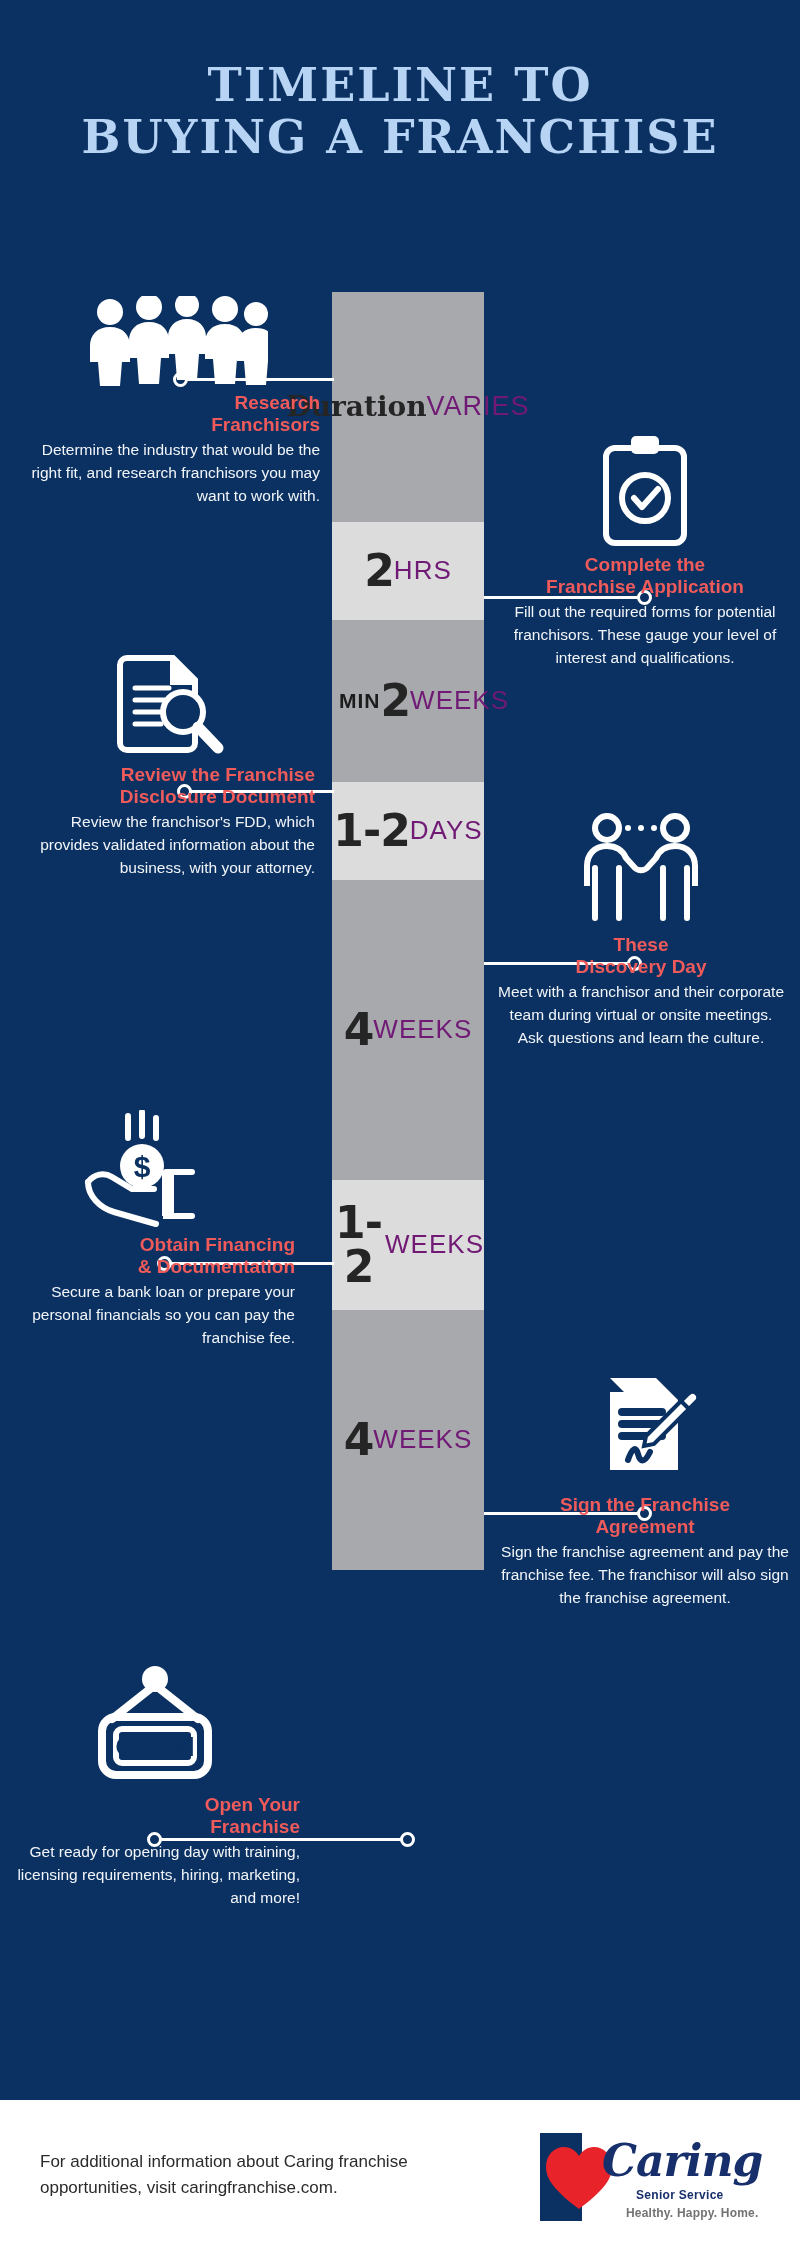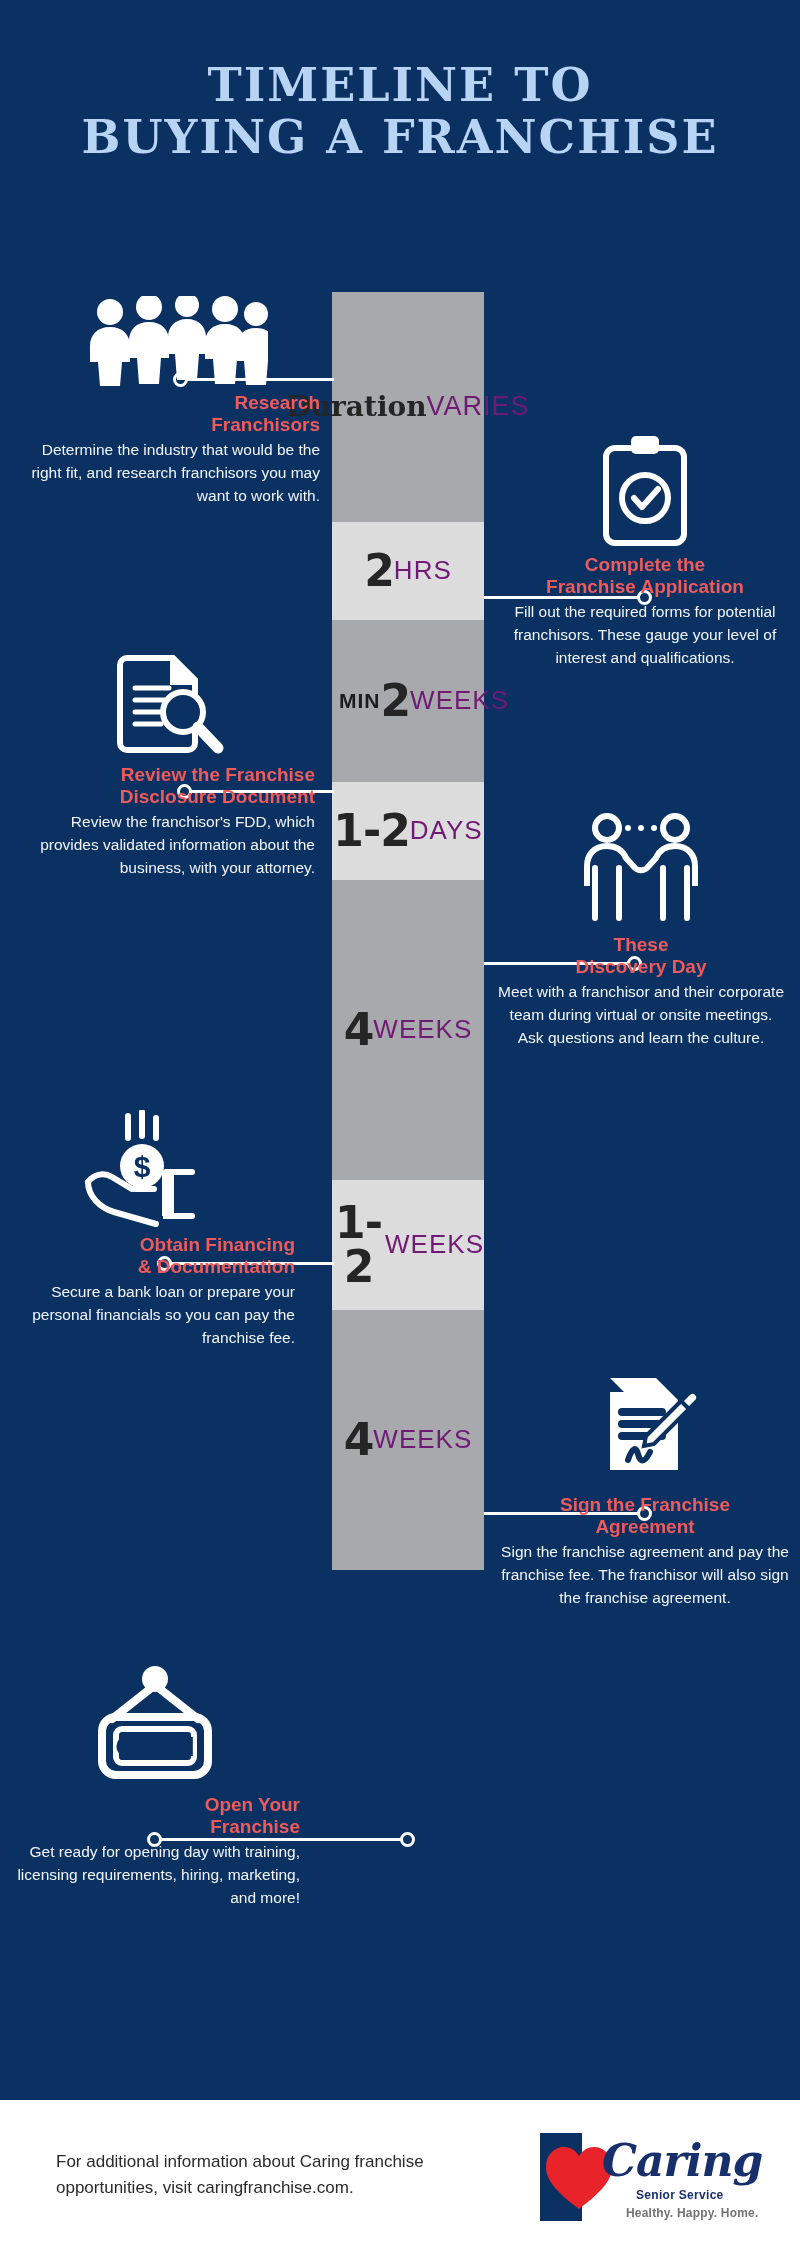--- a/index.html
+++ b/index.html
@@ -127,21 +127,21 @@
     left:0; bottom:0;
     width:800px; height:150px;
     background:#ffffff;
     display:flex;
     align-items:center;
   }
   .footer-text {
     color:#2b2b2b;
     font-size:17px;
     line-height:1.55;
-    padding-left:56px;
+    padding-left:40px;
     width:530px;
   }
   .footer-logo {
     position:relative;
     width:230px; height:100px;
   }
   .logo-bluebar {
     position:absolute; left:10px; top:8px;
     width:42px; height:88px; background:#0a3161;
   }

